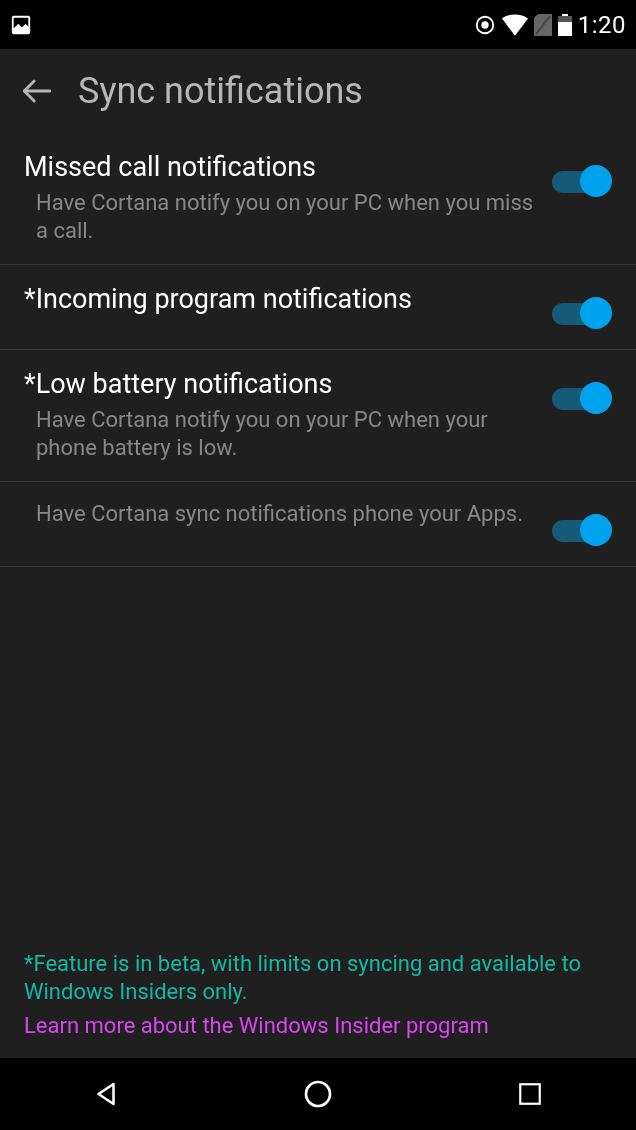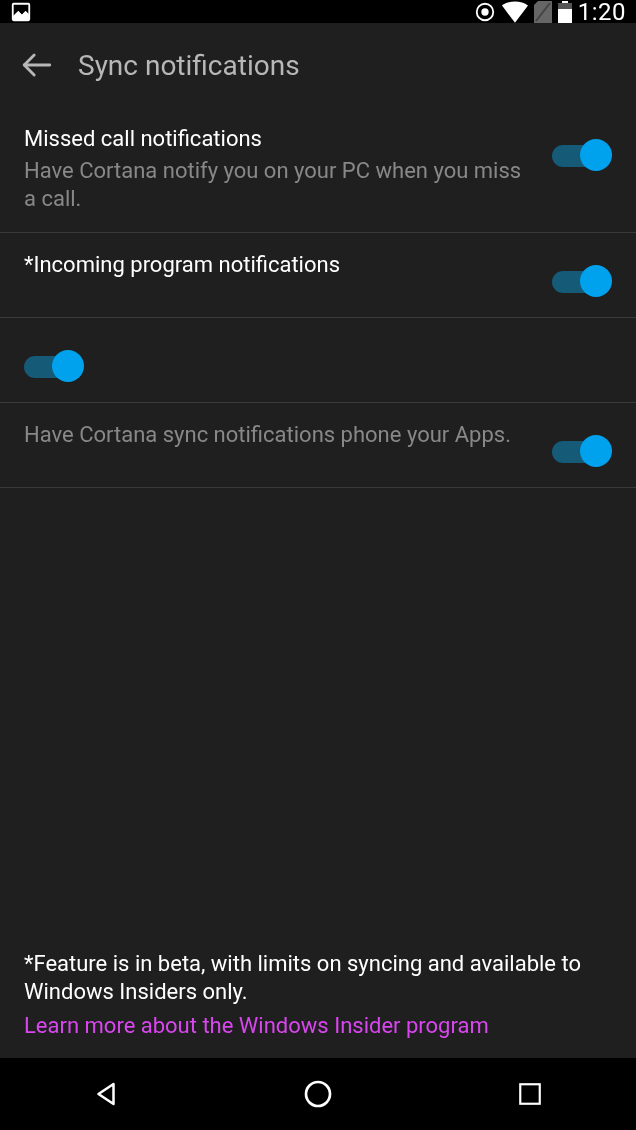--- a/index.html
+++ b/index.html
@@ -1,35 +1,35 @@
 <!DOCTYPE html>
 <html><head>
 <meta charset="utf-8">
 <style>
   * { margin: 0; padding: 0; box-sizing: border-box; }
   html, body { width: 636px; height: 1130px; background: #000; font-family: Roboto, "Segoe UI", Arial, sans-serif; overflow: hidden; }
   .screen { width: 636px; height: 1130px; background: #1f1f1f; display: flex; flex-direction: column; }
-  .status-bar { height: 23px; background: #000; display: flex; align-items: center; justify-content: space-between; padding: 0 10px; color: #fff; font-size: 24px; }
+  .status-bar { height: 49px; background: #000; display: flex; align-items: center; justify-content: space-between; padding: 0 10px; color: #fff; font-size: 24px; }
   .status-left { display: flex; align-items: center; gap: 8px; }
   .status-right { display: flex; align-items: center; gap: 6px; }
   .status-time { font-weight: 400; letter-spacing: 0.5px; font-size: 24px; }
   .toolbar { height: 84px; display: flex; align-items: center; padding: 0 20px; gap: 24px; }
-  .toolbar-title { color: #b7b7b7; font-size: 28px; font-weight: 400; }
+  .toolbar-title { color: #b7b7b7; font-size: 36px; font-weight: 400; }
   .back-icon { color: #b7b7b7; }
   .content { flex: 1; display: flex; flex-direction: column; padding: 0 0 0 0; }
   .setting { padding: 18px 24px; border-bottom: 1px solid #3a3a3a; display: flex; align-items: flex-start; justify-content: space-between; gap: 16px; }
   .setting:last-of-type { border-bottom: 1px solid #3a3a3a; }
   .setting-text { flex: 1; }
-  .setting-title { color: #fff; font-size: 22px; font-weight: 400; line-height: 1.25; margin-bottom: 4px; }
-  .setting-desc { color: #888; font-size: 22px; line-height: 1.3; }
+  .setting-title { color: #fff; font-size: 27px; font-weight: 400; line-height: 1.25; margin-bottom: 4px; }
+  .setting-desc { color: #888; font-size: 22px; line-height: 1.3; margin-left: 12px; }
   .toggle { width: 60px; height: 34px; position: relative; margin-top: 14px; flex-shrink: 0; }
   .toggle-track { position: absolute; top: 6px; left: 0; width: 52px; height: 22px; background: #155a77; border-radius: 11px; }
   .toggle-thumb { position: absolute; top: 0; right: 0; width: 32px; height: 32px; background: #00a2ed; border-radius: 50%; }
   .footer { padding: 0 24px 16px 24px; }
-  .footer-note { color: #ffffff; font-size: 22px; line-height: 1.3; }
+  .footer-note { color: #14b8a6; font-size: 22px; line-height: 1.3; }
   .footer-link { color: #d946ef; font-size: 22px; line-height: 1.5; margin-top: 2px; display: inline-block; }
   .nav-bar { height: 72px; background: #000; display: flex; align-items: center; justify-content: space-around; }
   .nav-btn { color: #fff; width: 100px; display: flex; justify-content: center; align-items: center; }
   .icon-svg { display: block; }
 </style>
 </head>
 <body>
 
 <div class="screen">
 
@@ -99,20 +99,24 @@
       <div class="setting-text">
         <div class="setting-title">*Incoming program notifications</div>
       </div>
       <div class="toggle">
         <div class="toggle-track"></div>
         <div class="toggle-thumb"></div>
       </div>
     </div>
 
     <div class="setting">
+      <div class="setting-text">
+        <div class="setting-title">*Low battery notifications</div>
+        <div class="setting-desc">Have Cortana notify you on your PC when your phone battery is low.</div>
+      </div>
       <div class="toggle">
         <div class="toggle-track"></div>
         <div class="toggle-thumb"></div>
       </div>
     </div>
 
     <div class="setting">
       <div class="setting-text">
         <div class="setting-desc">Have Cortana sync notifications phone your Apps.</div>
       </div>

